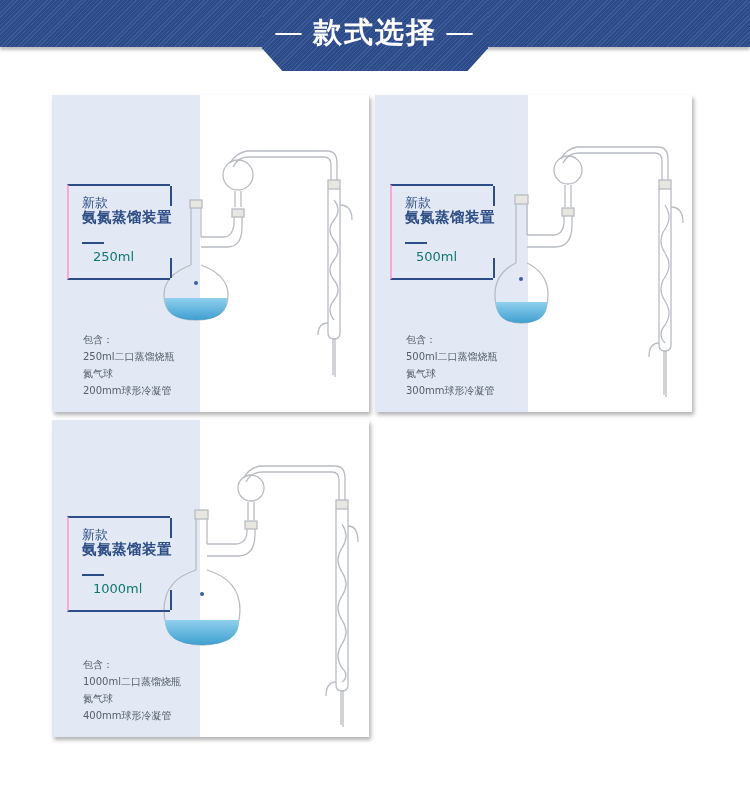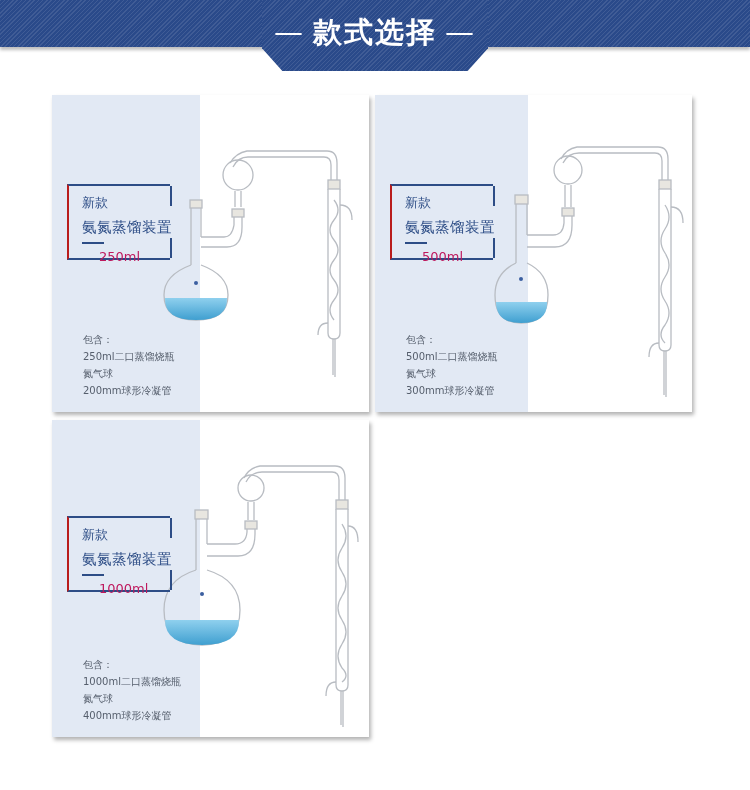--- a/index.html
+++ b/index.html
@@ -29,32 +29,32 @@
   .card {
     position: absolute; width: 317px; height: 317px; background: #ffffff;
     box-shadow: 2px 3px 4px rgba(0,0,0,0.30);
     overflow: hidden;
   }
   .card .panel {
     position: absolute; left: 0; top: 0; width: 148px; height: 100%;
     background: #e2e9f4;
   }
   .frame {
-    position: absolute; left: 15px; top: 89px; width: 103px; height: 76px;
-    border-left: 2px solid #b91c1c; border-top: 2px solid #2d4d86; border-bottom: 2px solid #2d4d86;
+    position: absolute; left: 15px; top: 89px; width: 103px; height: 96px;
+    border-left: 2px solid #f9a8d4; border-top: 2px solid #2d4d86; border-bottom: 2px solid #2d4d86;
   }
   .frame::before, .frame::after {
     content: ""; position: absolute; right: -2px; width: 2px; height: 20px; background: #2d4d86;
   }
   .frame::before { top: 0; }
   .frame::after { bottom: 0; }
   .frame .new { position: absolute; left: 13px; top: 8px; font-size: 13px; color: #2d4d86; }
-  .frame .name { position: absolute; left: 13px; top: 32px; font-size: 14.5px; font-weight: normal; color: #2d4d86; white-space: nowrap; letter-spacing: 0.5px; }
+  .frame .name { position: absolute; left: 13px; top: 22px; font-size: 14.5px; font-weight: bold; color: #2d4d86; white-space: nowrap; letter-spacing: 0.5px; }
   .frame .rule { position: absolute; left: 13px; top: 56px; width: 22px; height: 1.5px; background: #2d4d86; }
-  .frame .size { position: absolute; left: 30px; top: 63px; font-size: 13px; color: #be185d; }
+  .frame .size { position: absolute; left: 24px; top: 63px; font-size: 13px; color: #0f766e; }
 
   .contents { position: absolute; left: 31px; top: 236px; font-size: 10px; color: #555e6c; line-height: 17px; }
   .contents div { white-space: nowrap; }
 
   svg.app { position: absolute; left: 0; top: 0; }
 </style>
 </head>
 <body>
 
 <div class="banner"></div>

